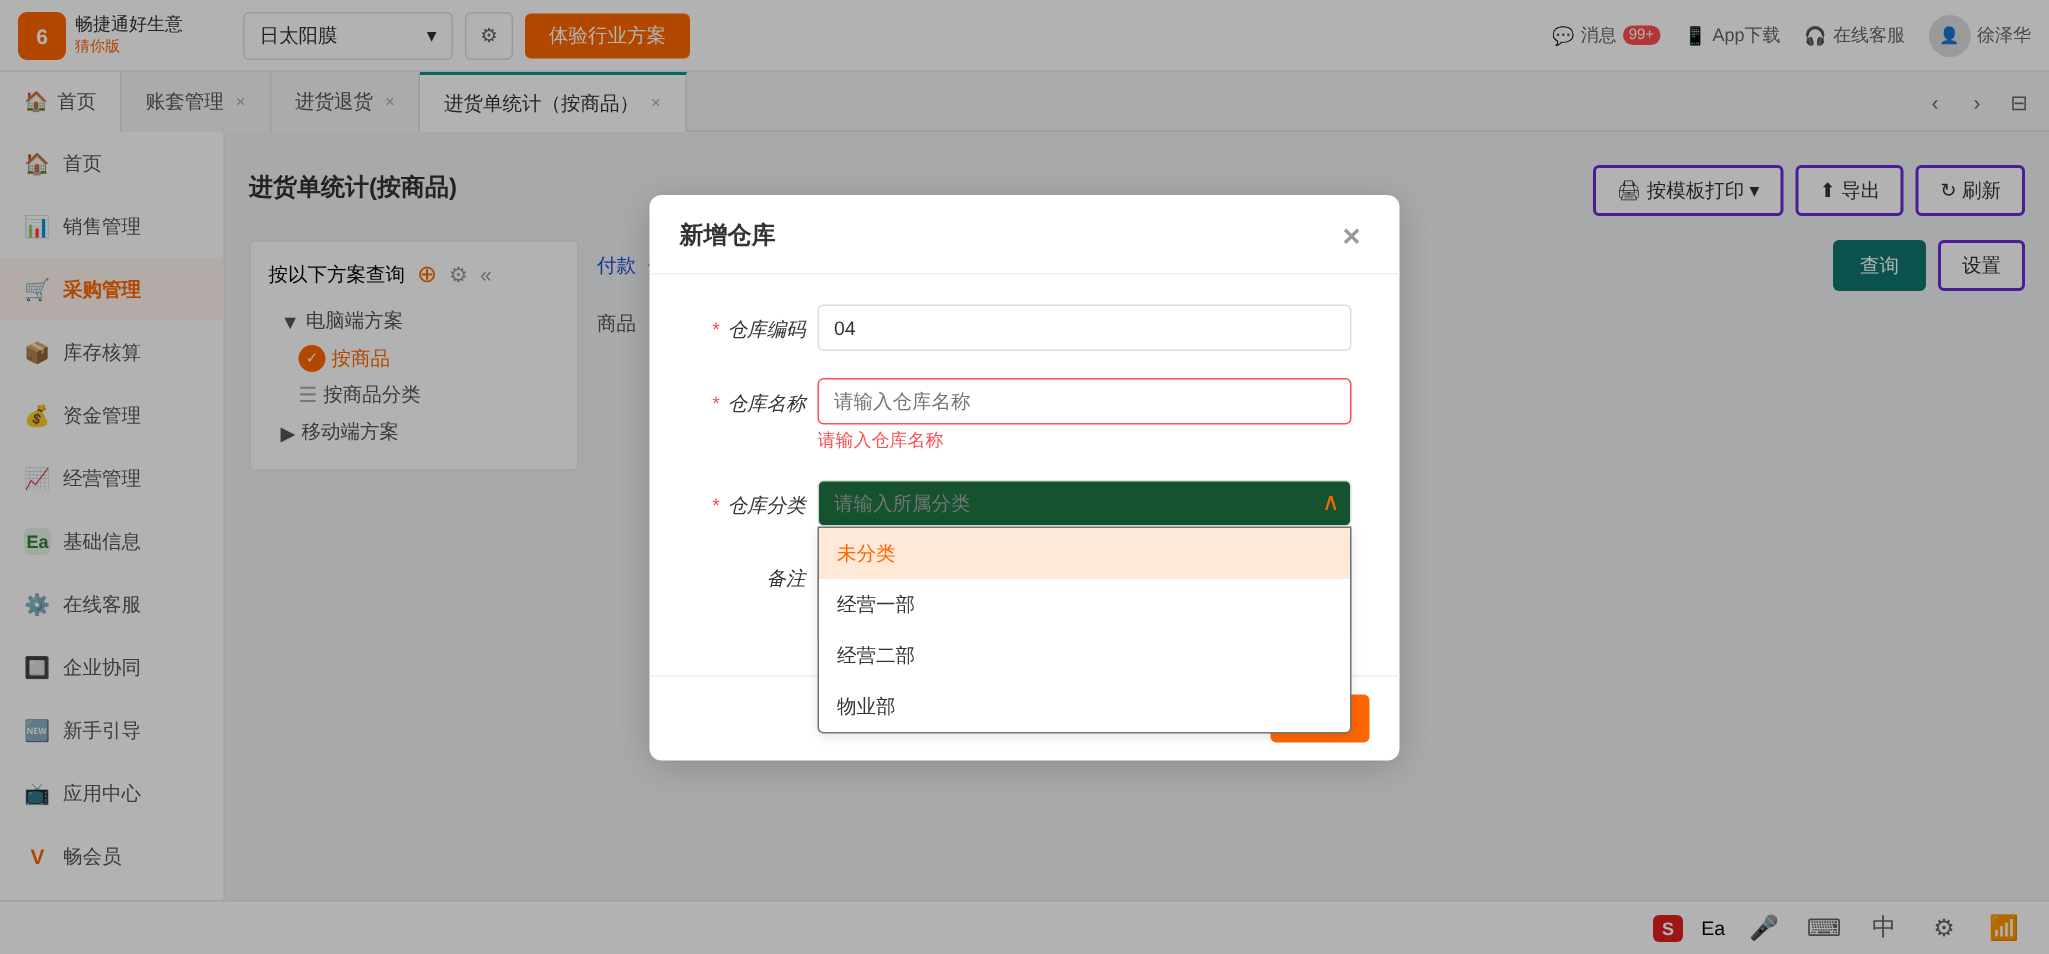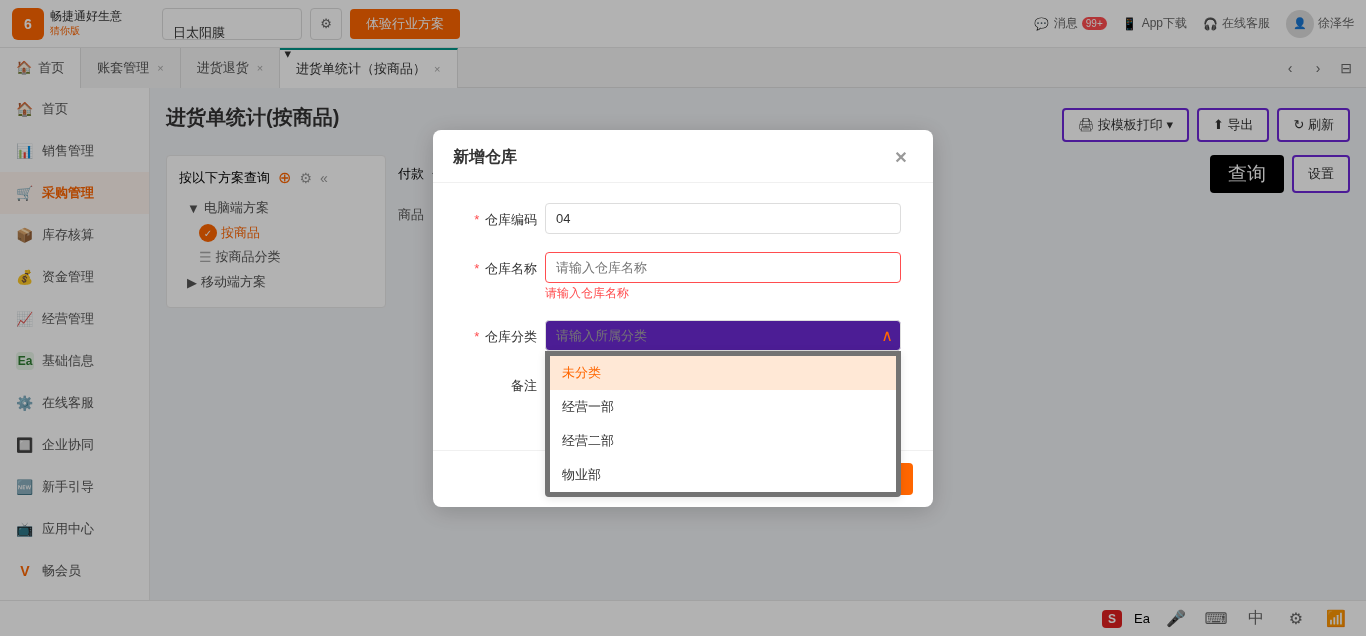--- a/index.html
+++ b/index.html
@@ -32,31 +32,30 @@
     .logo-text { font-size: 12px; color: #333; line-height: 1.3; }
     .logo-sub { font-size: 10px; color: #ff6600; }
     .header-search {
       flex: 1;
       display: flex;
       align-items: center;
       gap: 8px;
     }
     .search-dropdown {
       display: flex;
-      align-items: flex-start;
+      align-items: center;
       gap: 4px;
-      padding: 15px 10px;
+      padding: 0 10px;
       height: 32px;
       border: 1px solid #ddd;
       border-radius: 4px;
       background: #fff;
       color: #333;
       cursor: pointer;
       min-width: 140px;
-      flex-direction: column;
     }
     .header-btn-experience {
       padding: 6px 16px;
       background: #ff6600;
       color: #fff;
       border: none;
       border-radius: 4px;
       cursor: pointer;
       font-size: 13px;
     }
@@ -176,42 +175,43 @@
     }
 
     
     .main-content {
       flex: 1;
       padding: 16px;
       overflow: auto;
       position: relative;
     }
     .page-title {
-      font-size: 20px;
+      font-size: 16px;
       font-weight: bold;
       color: #333;
       margin-bottom: 14px;
+      margin-top: 11px;
     }
     .toolbar-row {
       display: flex;
       align-items: center;
       justify-content: space-between;
       margin-bottom: 10px;
     }
     .toolbar-right {
       display: flex; align-items: center; gap: 8px;
     }
     .btn-orange {
       padding: 6px 18px;
-      background: #000000;
+      background: #0f766e;
       color: #fff;
       border: none;
       border-radius: 4px;
       cursor: pointer;
-      font-size: 19px;
+      font-size: 13px;
     }
     .btn-white {
       padding: 6px 14px;
       background: #fff;
       color: #333;
       border: 2px solid #6d28d9;
       border-radius: 4px;
       cursor: pointer;
       font-size: 13px;
     }
@@ -285,20 +285,21 @@
       margin-bottom: 18px;
     }
     .form-label {
       width: 80px;
       color: #333;
       font-size: 13px;
       padding-top: 8px;
       flex-shrink: 0;
       text-align: right;
       padding-right: 8px;
+      font-style: italic;
     }
     .required-star { color: #ff4d4f; margin-right: 2px; }
     .form-control-wrap {
       flex: 1;
       position: relative;
     }
     .form-input {
       width: 100%;
       padding: 7px 10px;
       border: 1px solid #ddd;
@@ -314,21 +315,21 @@
       margin-top: 2px;
     }
     .form-input-select {
       width: 100%;
       padding: 7px 32px 7px 10px;
       border: 1px solid #ddd;
       border-radius: 4px;
       font-size: 13px;
       color: #999;
       outline: none;
-      background: #4c1d95;
+      background: #14532d;
       cursor: pointer;
     }
     .select-arrow {
       position: absolute;
       right: 8px;
       top: 50%;
       transform: translateY(-50%);
       color: #ff6600;
       font-size: 16px;
     }
@@ -342,21 +343,21 @@
       resize: none;
       min-height: 60px;
     }
 
     
     .dropdown-list {
       position: absolute;
       top: 100%;
       left: 0; right: 0;
       background: #fff;
-      border: 5px solid #737373;
+      border: 1px solid #737373;
       border-radius: 0 0 4px 4px;
       z-index: 200;
       box-shadow: 0 2px 8px rgba(0,0,0,0.1);
     }
     .dropdown-item {
       padding: 8px 12px;
       cursor: pointer;
       color: #333;
       font-size: 13px;
     }
@@ -612,21 +613,21 @@
             <span>▶</span>
             <span>移动端方案</span>
           </div>
         </div>
       </div>
 
       <div style="flex:1;">
         <div style="display:flex;align-items:center;gap:12px;margin-bottom:10px;">
 
           <div style="display:flex;align-items:center;gap:8px;">
-            <span style="color:#000000;font-size:13px;">付款</span>
+            <span style="color:#1d4ed8;font-size:13px;">付款</span>
             <span style="color:#555;font-size:13px;">付</span>
           </div>
           <div style="display:flex;align-items:center;gap:8px;">
             <span style="color:#555;font-size:13px;">单据状态</span>
             <select class="status-select">
               <option value=""></option>
             </select>
           </div>
           <div style="margin-left:auto;display:flex;gap:8px;">
             <button class="btn-orange">查询</button>

